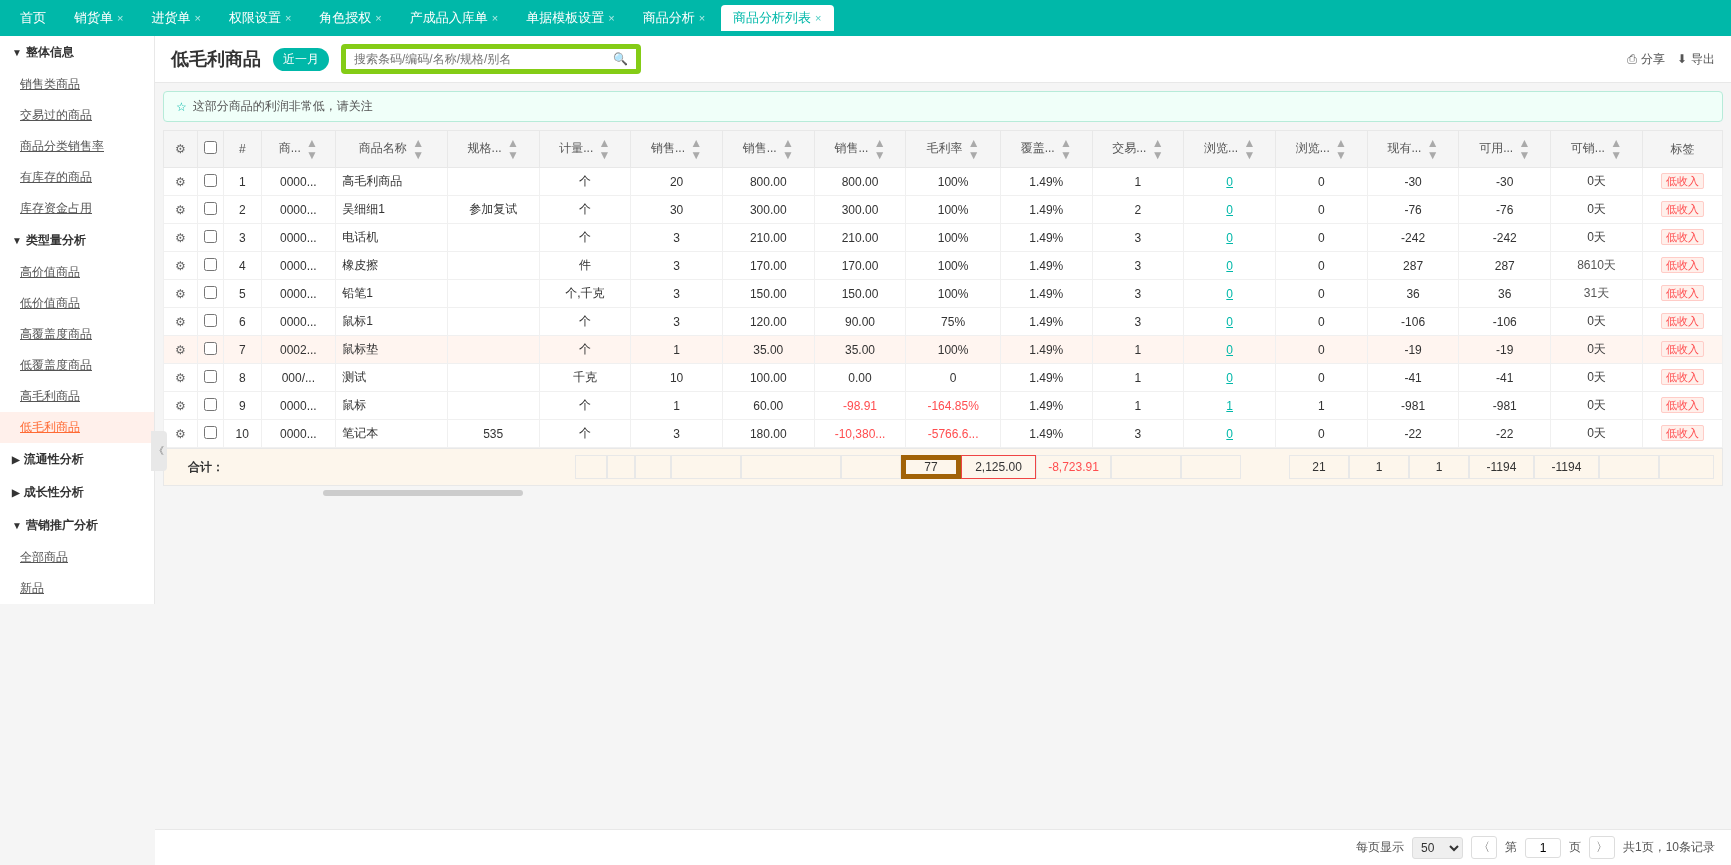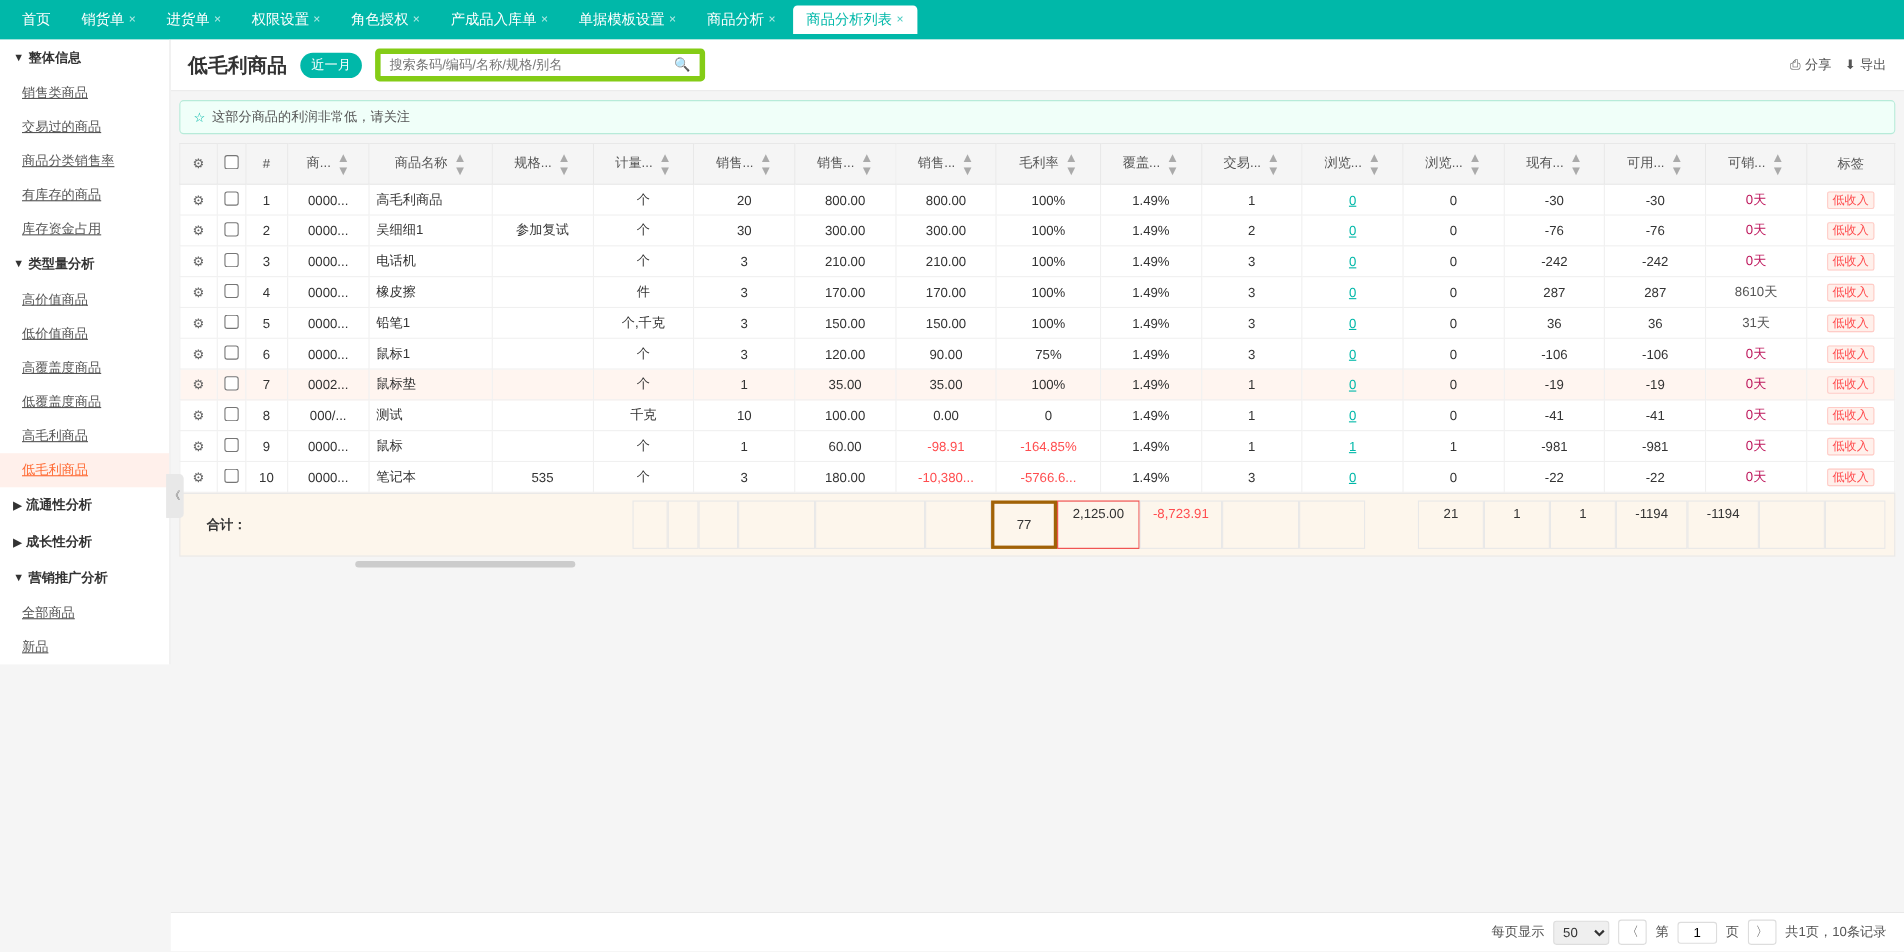--- a/index.html
+++ b/index.html
@@ -204,21 +204,21 @@
       color: #ff4d4f;
       border: 1px solid #ffccc7;
       padding: 1px 4px;
       border-radius: 2px;
       font-size: 11px;
     }
     
     .red-text { color: #ff4d4f; }
     .link-text { color: #1890ff; text-decoration: underline; cursor: pointer; }
     
-    .days-red { color: #be185d; }
+    .days-red { color: #404040; }
     .days-blue { color: #555; }
     
     
     .table-footer {
       background: #fdf6ec;
       border-top: 2px solid #e8e8e8;
       display: flex;
       align-items: center;
       padding: 6px 8px;
       font-size: 12px;
@@ -654,21 +654,21 @@
         <span class="footer-label">合计：</span>
         <span style="flex:1"></span>
 
         <div style="display:flex; gap:0;">
           <div style="width:32px;border:1px solid #e8e8e8;padding:4px;"></div>
           <div style="width:28px;border:1px solid #e8e8e8;padding:4px;"></div>
           <div style="width:36px;border:1px solid #e8e8e8;padding:4px;"></div>
           <div style="width:70px;border:1px solid #e8e8e8;padding:4px;"></div>
           <div style="width:100px;border:1px solid #e8e8e8;padding:4px;"></div>
           <div style="width:60px;border:1px solid #e8e8e8;padding:4px;"></div>
-          <div style="width:60px;border:3px solid #a16207;padding:12px;text-align:center;">77</div>
+          <div style="width:60px;border:5px solid #a16207;padding:0;text-align:center;">77</div>
           <div style="width:75px;border:1px solid #ef4444;padding:4px;text-align:center;">2,125.00</div>
           <div style="width:75px;border:1px solid #e8e8e8;padding:4px;text-align:center;color:#ff4d4f;">-8,723.91</div>
           <div style="width:70px;border:1px solid #e8e8e8;padding:4px;"></div>
           <div style="width:60px;border:1px solid #e8e8e8;padding:4px;"></div>
           <div style="width:60px;border:1px solid #e8e8e8;padding:4px;text-align:center;margin-left:48px;">21</div>
           <div style="width:60px;border:1px solid #e8e8e8;padding:4px;text-align:center;">1</div>
           <div style="width:60px;border:1px solid #e8e8e8;padding:4px;text-align:center;">1</div>
           <div style="width:65px;border:1px solid #e8e8e8;padding:4px;text-align:center;">-1194</div>
           <div style="width:65px;border:1px solid #e8e8e8;padding:4px;text-align:center;">-1194</div>
           <div style="width:60px;border:1px solid #e8e8e8;padding:4px;"></div>

